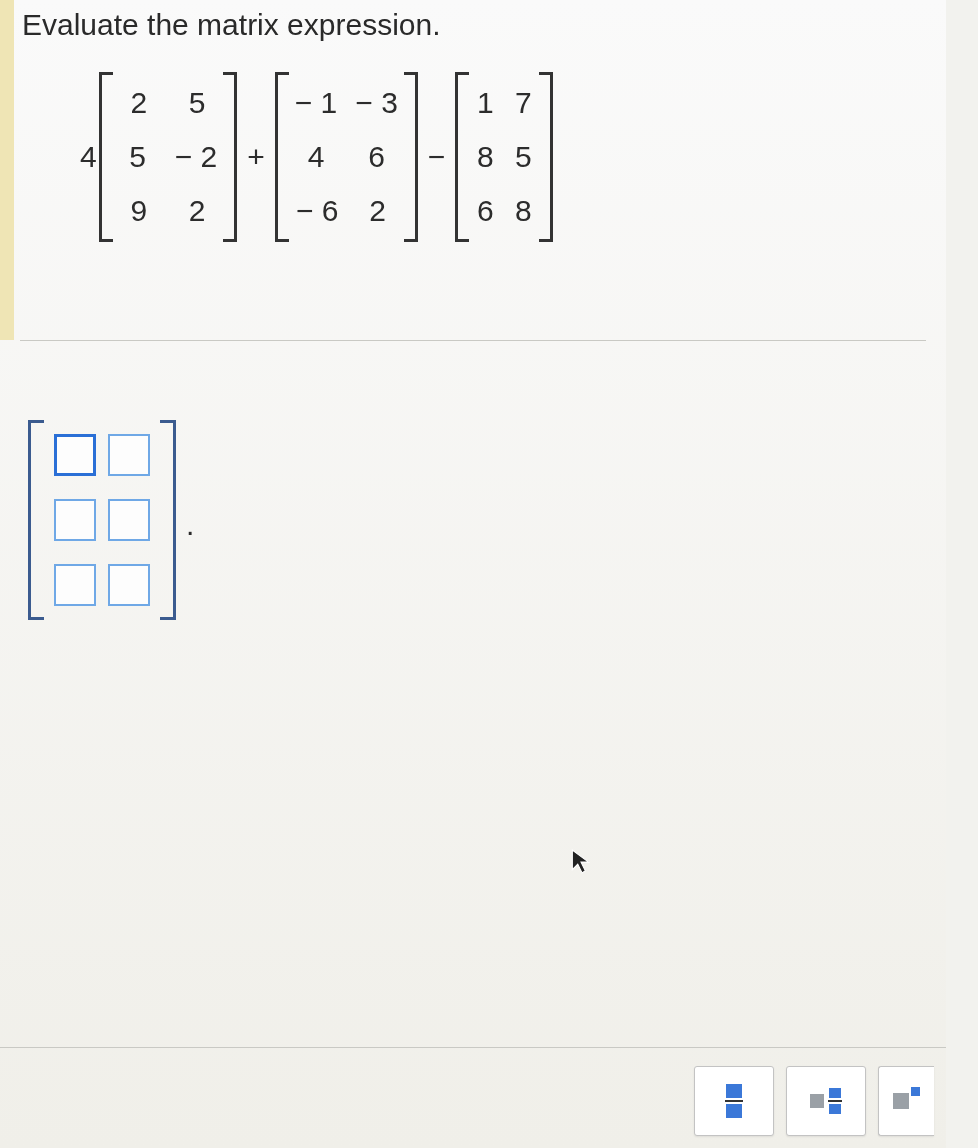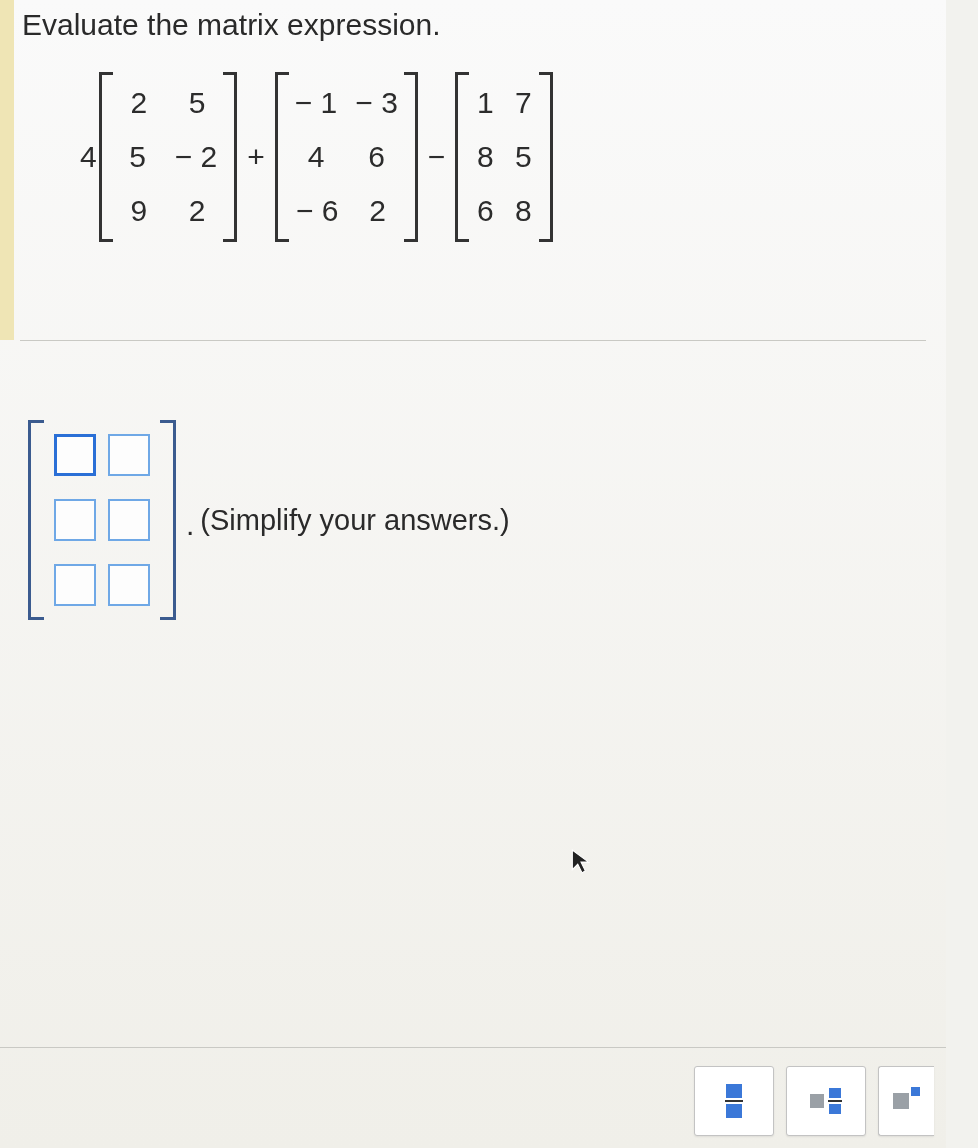--- a/index.html
+++ b/index.html
@@ -287,21 +287,20 @@
         </span>
         <span class="mrow">
           <input class="ibox" style="">
           <input class="ibox" style="">
         </span>
       </span>
       <span class="bracket right"></span>
     </span>
 
     <span class="period">.</span>
-    <span class="hint">(Simplify your answers.)</span>
   </div>
 
   <svg class="cursor" viewBox="0 0 20 24">
     <path d="M2 2 L2 20 L7 15 L11 23 L14 21 L10 13 L17 13 Z" fill="#222" stroke="#fff" stroke-width="1"></path>
   </svg>
 
   <div class="bottom-line"></div>
 
   <div class="toolbar">
     <div class="tool">

